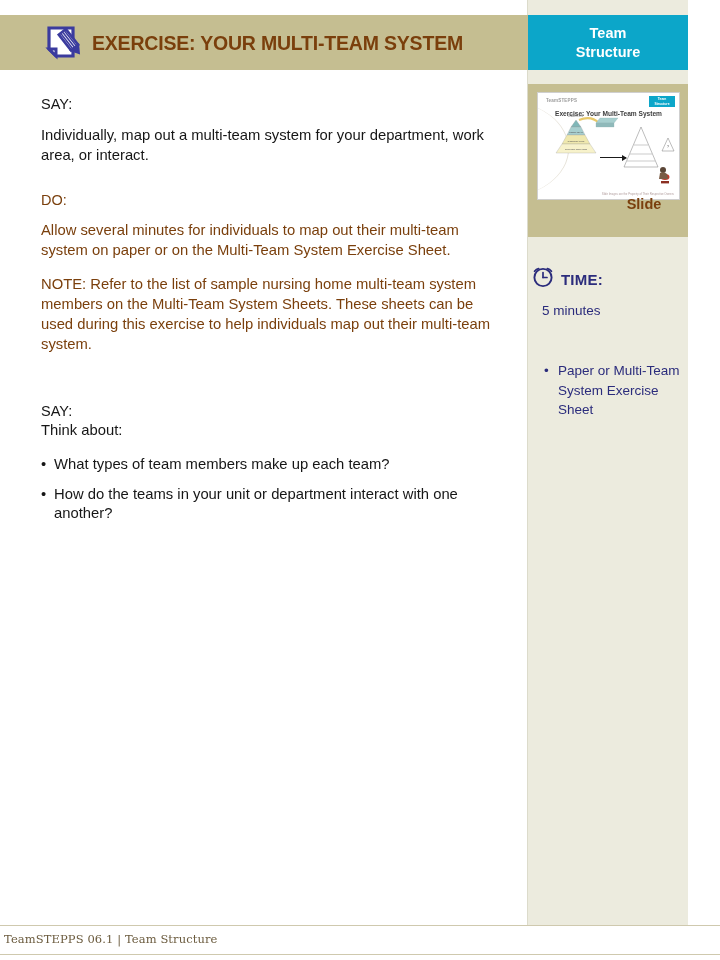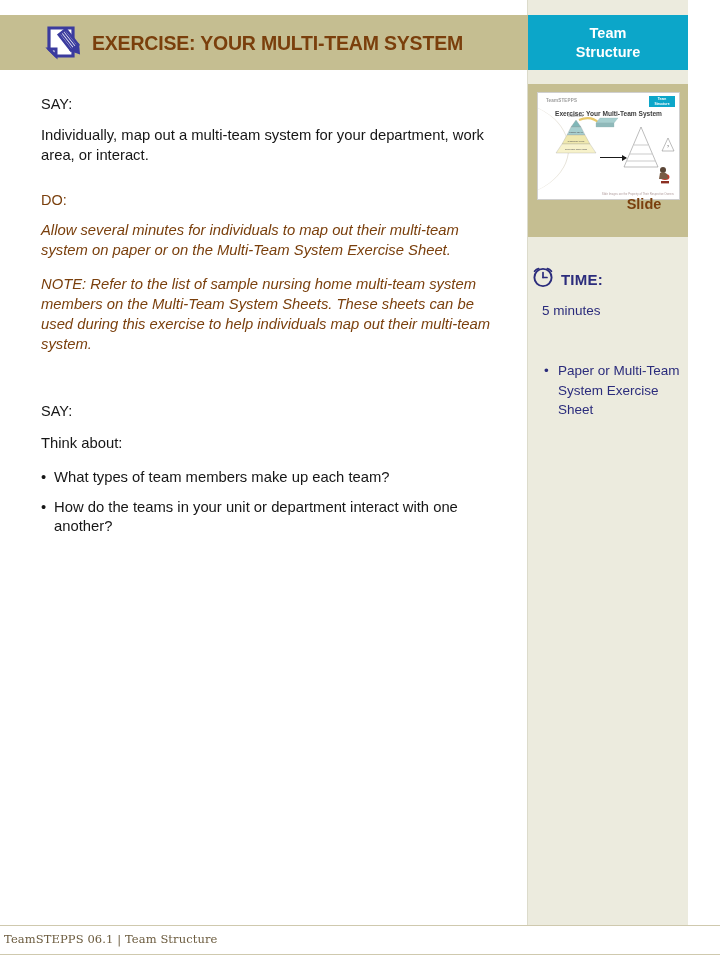--- a/index.html
+++ b/index.html
@@ -224,21 +224,21 @@
   }
   .lbl.dark { color: #161616; }
   .lbl.brown { color: #7A3F0C; }
 
   p.body {
     margin: 0;
     font-size: 14.8px;
     line-height: 20px;
     color: #161616;
   }
-  p.body.brown { color: #7A3F0C; font-style: italic; }
+  p.body.brown { color: #7A3F0C; }
 
   ul.bullets {
     margin: 0;
     padding: 0;
     list-style: none;
   }
   ul.bullets li {
     position: relative;
     padding-left: 13px;
     font-size: 14.8px;
@@ -397,21 +397,21 @@
     </div>
 
     <div style="position:absolute;top:191px;left:0;width:455px;">
       <div class="lbl brown">DO:</div>
       <p class="body brown" style="margin-top:11px;">Allow several minutes for individuals to map out their multi-team system on paper or on the Multi-Team System Exercise Sheet.</p>
       <p class="body brown" style="margin-top:14px;">NOTE: Refer to the list of sample nursing home multi-team system members on the Multi-Team System Sheets. These sheets can be used during this exercise to help individuals map out their multi-team system.</p>
     </div>
 
     <div style="position:absolute;top:402px;left:0;width:460px;">
       <div class="lbl dark">SAY:</div>
-      <p class="body" style="margin-top:13px;">Think about:</p>
+      <p class="body" style="">Think about:</p>
       <ul class="bullets" style="margin-top:15px;">
         <li>
           <span class="bdot">•</span>
           <span>What types of team members make up each team?</span>
         </li>
         <li>
           <span class="bdot">•</span>
           <span>How do the teams in your unit or department interact with one another?</span>
         </li>
       </ul>

